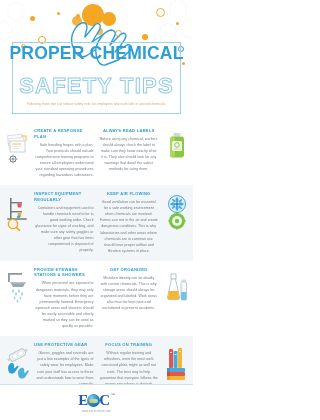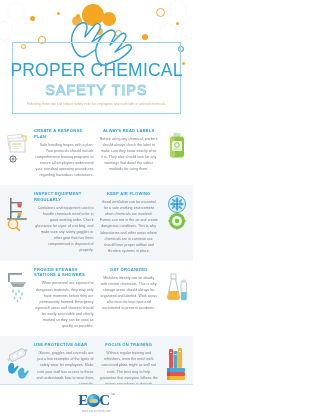--- a/index.html
+++ b/index.html
@@ -32,26 +32,26 @@
   .blob { position:absolute; background:#f5a623; border-radius:50%; }
 
   .title-box {
     position:absolute; left:12px; right:12px; top:42px; bottom:8px;
     border:1.5px solid #9ed3e8;
     display:flex; flex-direction:column;
     align-items:center; justify-content:flex-end;
     padding-bottom:6px;
   }
   .title-main {
-    font-size:17.5px; font-weight:normal; letter-spacing:.2px;
+    font-size:17.5px; font-weight:bold; letter-spacing:.2px;
     color:#2e9fd4; line-height:1; white-space:nowrap;
-    margin-bottom:3px;
+    margin-bottom:12px;
   }
   .title-sub {
-    font-size:14px; font-weight:normal; letter-spacing:1.2px;
+    font-size:22px; font-weight:bold; letter-spacing:1.2px;
     line-height:1; white-space:nowrap;
     color:transparent;
     -webkit-text-stroke:1px #8fcde6;
     margin-bottom:5px;
   }
   .title-desc {
     font-size:3.1px; color:#d2a56a; text-align:center;
     line-height:1.65; letter-spacing:.1px; max-width:150px;
   }
 

